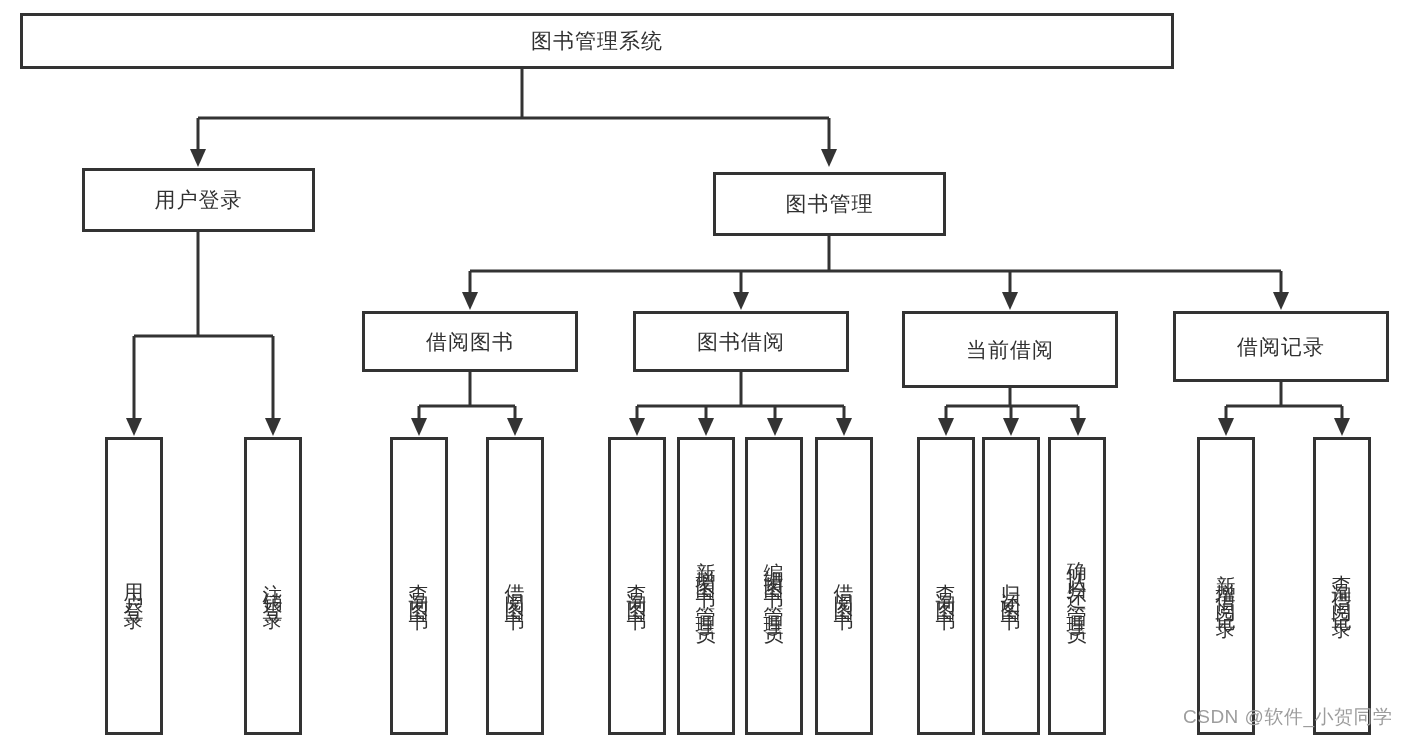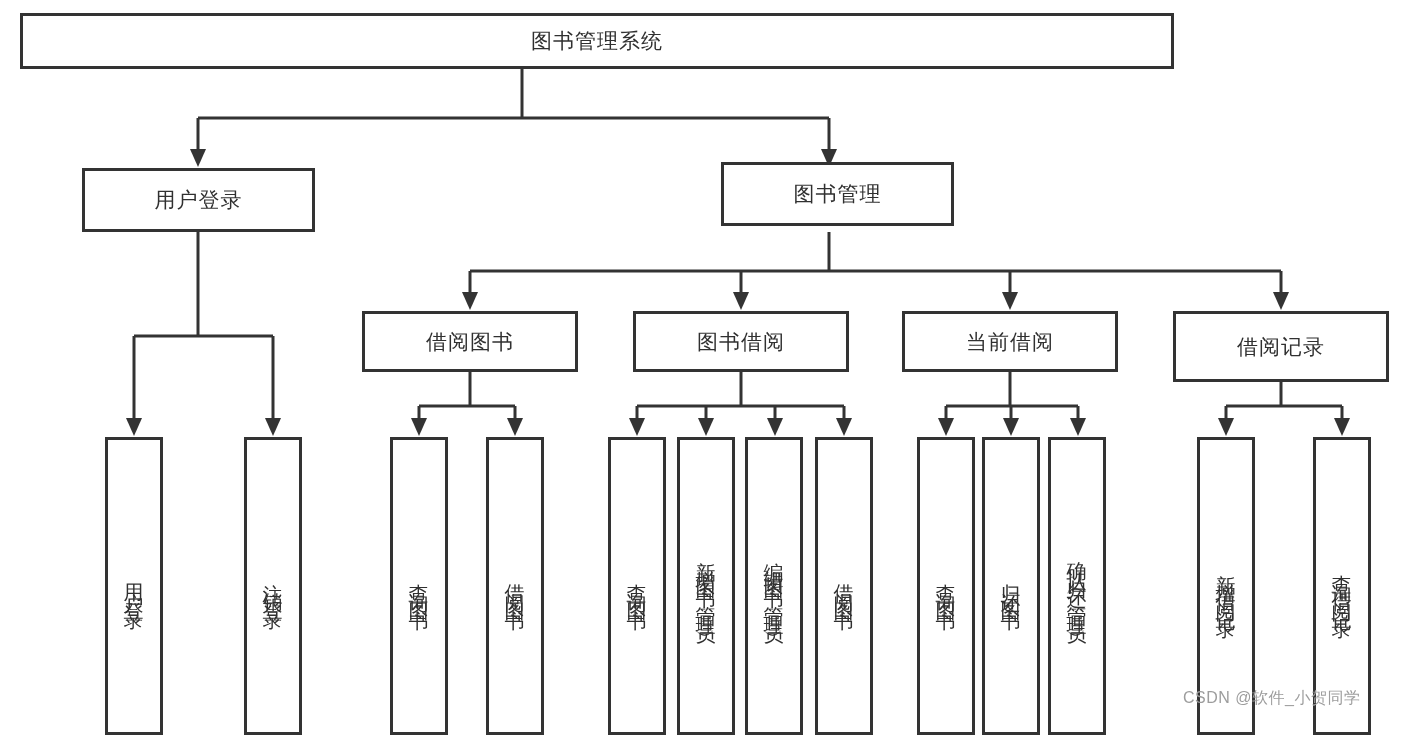--- a/index.html
+++ b/index.html
@@ -55,22 +55,22 @@
     top: 437px;
     height: 298px;
     font-size: 20px;
     writing-mode: vertical-rl;
     letter-spacing: 9px;
     line-height: 1;
   }
   .watermark {
     position: absolute;
     left: 1183px;
-    top: 688px;
-    font-size: 16px;
+    top: 704px;
+    font-size: 19px;
     letter-spacing: 0.5px;
     color: var(--watermark);
     white-space: nowrap;
     z-index: 3;
   }
 </style>
 </head>
 <body>
 
 <div class="stage">
@@ -147,25 +147,25 @@
       <path d="M1226,406 V419"></path>
       <polygon points="1218,418 1234,418 1226,436"></polygon>
       <path d="M1342,406 V419"></path>
       <polygon points="1334,418 1350,418 1342,436"></polygon>
     </g>
   </svg>
 
   <div class="node h" style="left:20px; top:13px; width:1154px; height:56px;">图书管理系统</div>
 
   <div class="node h" style="left:82px; top:168px; width:233px; height:64px;">用户登录</div>
-  <div class="node h" style="left:713px; top:162px; width:233px; height:64px;margin-left:8px;">图书管理</div>
+  <div class="node h" style="left:713px; top:172px; width:233px; height:64px;">图书管理</div>
 
   <div class="node h" style="left:362px; top:311px; width:216px; height:61px;">借阅图书</div>
   <div class="node h" style="left:633px; top:311px; width:216px; height:61px;">图书借阅</div>
-  <div class="node h" style="left:902px; top:311px; width:216px; height:61px;">当前借阅</div>
+  <div class="node h" style="left:902px; top:311px; width:216px; height:77px;">当前借阅</div>
   <div class="node h" style="left:1173px; top:311px; width:216px; height:71px;">借阅记录</div>
 
   <div class="node leaf" style="left:105px;">用户登录</div>
   <div class="node leaf" style="left:244px;">注销登录</div>
   <div class="node leaf" style="left:390px;">查询图书</div>
   <div class="node leaf" style="left:486px;">借阅图书</div>
   <div class="node leaf" style="left:608px;">查询图书</div>
   <div class="node leaf" style="left:677px;">新增图书（管理员）</div>
   <div class="node leaf" style="left:745px;">编辑图书（管理员）</div>
   <div class="node leaf" style="left:815px;">借阅图书</div>

